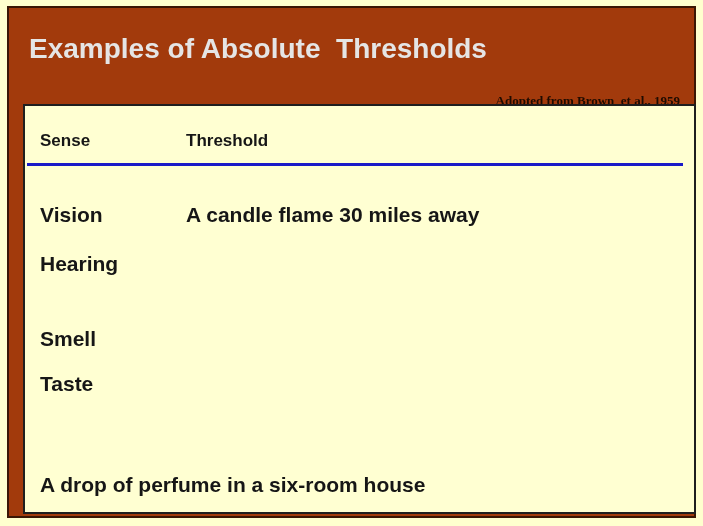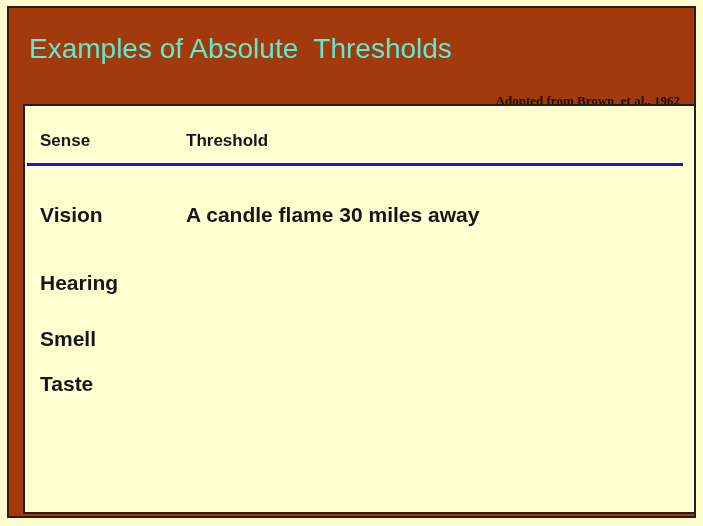--- a/index.html
+++ b/index.html
@@ -20,23 +20,23 @@
     height: 512px;
     background: #A23A0C;
     border: 2px solid #3A1604;
     box-sizing: border-box;
   }
   .slide-title {
     position: absolute;
     left: 20px;
     top: 25px;
     font-size: 28px;
-    font-weight: normal;
+    font-weight: bold;
     letter-spacing: 0px;
-    color: #5eead4;
+    color: #e5e5e5;
     white-space: pre;
   }
   .attribution {
     position: absolute;
     right: 14px;
     top: 55px;
     text-align: right;
     font-family: "Liberation Serif", serif;
     font-weight: bold;
     font-size: 13px;
@@ -74,34 +74,34 @@
   .header-divider {
     position: absolute;
     left: 2px;
     top: 57px;
     width: 656px;
     height: 3px;
     background: #1A1AC8;
   }
   .data-row { font-size: 21px; }
   .r0 { top: 97px; }
-  .r1 { top: 165px; gap: 12px; }
+  .r1 { top: 146px; gap: 12px; }
   .r2 { top: 221px; flex-direction: column; }
   .r3 { top: 266px; }
   .r4 { top: 345px; }
 </style>
 </head>
 <body>
 
 <div class="slide">
 
   <h1 class="slide-title" style="margin:0;">Examples of Absolute  Thresholds</h1>
 
   <div class="attribution">
-    <div>Adopted from Brown  et al., 1962</div>
+    <div>Adopted from Brown  et al., 1959</div>
     <div>D. Weston, 2003</div>
   </div>
 
   <div class="panel">
 
     <div class="trow header-row">
       <span class="col-sense">Sense</span>
       <span class="col-threshold">Threshold</span>
     </div>
 
@@ -111,20 +111,21 @@
       <span class="col-sense">Vision</span>
       <span class="col-threshold">A candle flame 30 miles away</span>
     </div>
 
     <div class="trow data-row r1">
       <span class="col-sense">Hearing</span>
     </div>
 
     <div class="trow data-row r2">
       <span class="col-sense">Smell</span>
+      <span class="col-threshold">A drop of perfume in a six-room house</span>
     </div>
 
     <div class="trow data-row r3">
       <span class="col-sense">Taste</span>
     </div>
 
 
   </div>
 </div>
 

